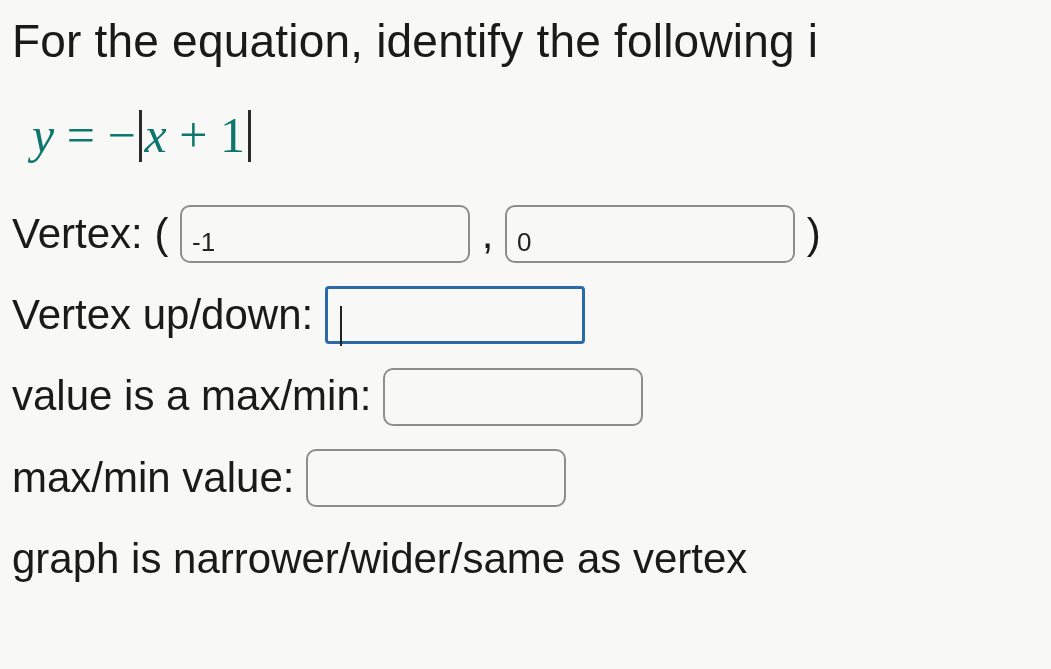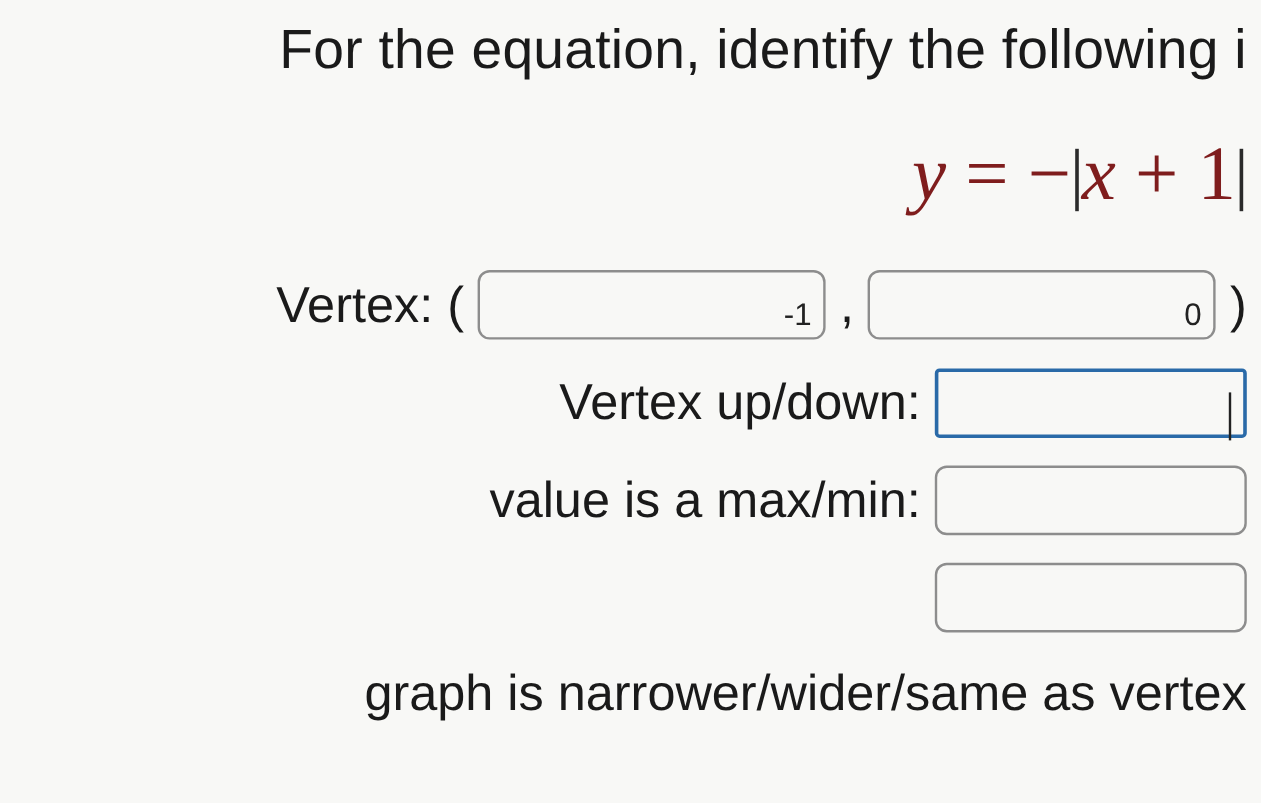--- a/index.html
+++ b/index.html
@@ -1,19 +1,18 @@
 <!DOCTYPE html>
 <html><head>
   <meta charset="utf-8">
   <style>
     * {
       box-sizing: border-box;
       margin: 0;
       padding: 0;
-      text-align: right;
     }
     body {
       font-family: Arial, Helvetica, sans-serif;
       font-size: 42px;
       color: #1a1a1a;
       background: #f8f8f6;
       padding: 8px 12px;
       width: 1051px;
       height: 669px;
       overflow: hidden;
@@ -23,23 +22,24 @@
       margin-bottom: 18px;
       white-space: nowrap;
     }
     .instruction {
       font-size: 46px;
       margin-bottom: 24px;
       letter-spacing: 0.2px;
     }
     .equation {
       font-family: "Times New Roman", Georgia, serif;
-      font-size: 64px;
-      color: #7f1d1d;
+      font-size: 50px;
+      color: #0f766e;
       margin-bottom: 30px;
+      margin-left: 20px;
     }
     .equation .var {
       font-style: italic;
     }
     .equation .abs-bar {
       display: inline-block;
       border-left: 3px solid #2b2b2b;
       height: 52px;
       vertical-align: -10px;
       margin: 0 3px;
@@ -112,20 +112,21 @@
 </div>
 
 <div class="row">
   <span class="label">value is a max/min: </span>
   <span class="input-box" style="width:260px;">
     <span class="val"></span>
   </span>
 </div>
 
 <div class="row">
+  <span class="label">max/min value: </span>
   <span class="input-box" style="width:260px;">
     <span class="val"></span>
   </span>
 </div>
 
 <div class="row">
   <span class="label">graph is narrower/wider/same as vertex </span>
 </div>
 
 </body></html>

